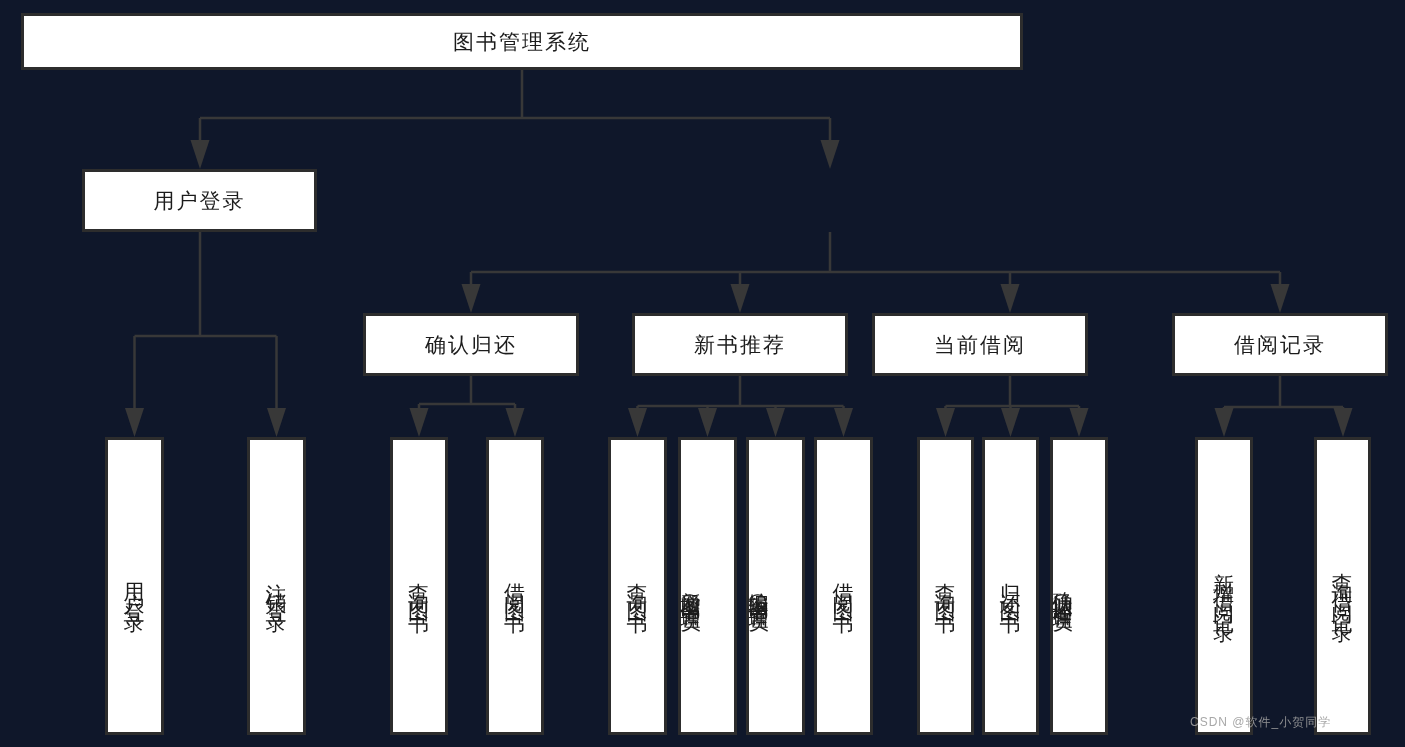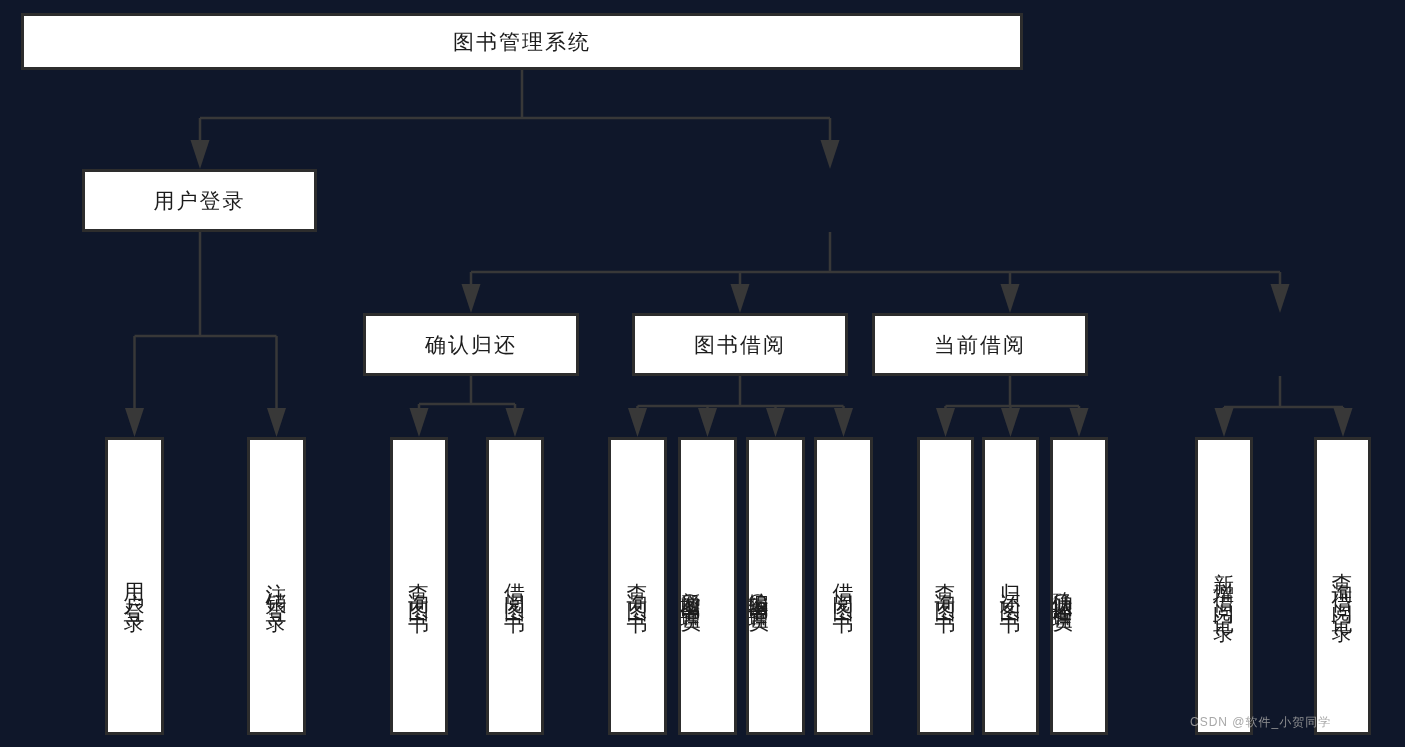--- a/index.html
+++ b/index.html
@@ -110,24 +110,27 @@
   </div>
 
   <div class="box hbox" style="left:82px;top:169px;width:235px;height:63px">
     <span>用户登录</span>
   </div>
 
   <div class="box hbox" style="left:363px;top:313px;width:216px;height:63px">
     <span>确认归还</span>
   </div>
   <div class="box hbox" style="left:632px;top:313px;width:216px;height:63px">
-    <span>图书借阅</span>
+    <span>新书推荐</span>
   </div>
   <div class="box hbox" style="left:872px;top:313px;width:216px;height:63px">
     <span>当前借阅</span>
+  </div>
+  <div class="box hbox" style="left:1172px;top:313px;width:216px;height:63px">
+    <span>借阅记录</span>
   </div>
 
   <div class="box vbox" style="left:105px;top:437px;width:59px;height:298px">
     <span class="vtext">用户登录</span>
   </div>
   <div class="box vbox" style="left:247px;top:437px;width:59px;height:298px">
     <span class="vtext">注销登录</span>
   </div>
 
   <div class="box vbox" style="left:390px;top:437px;width:58px;height:298px">

